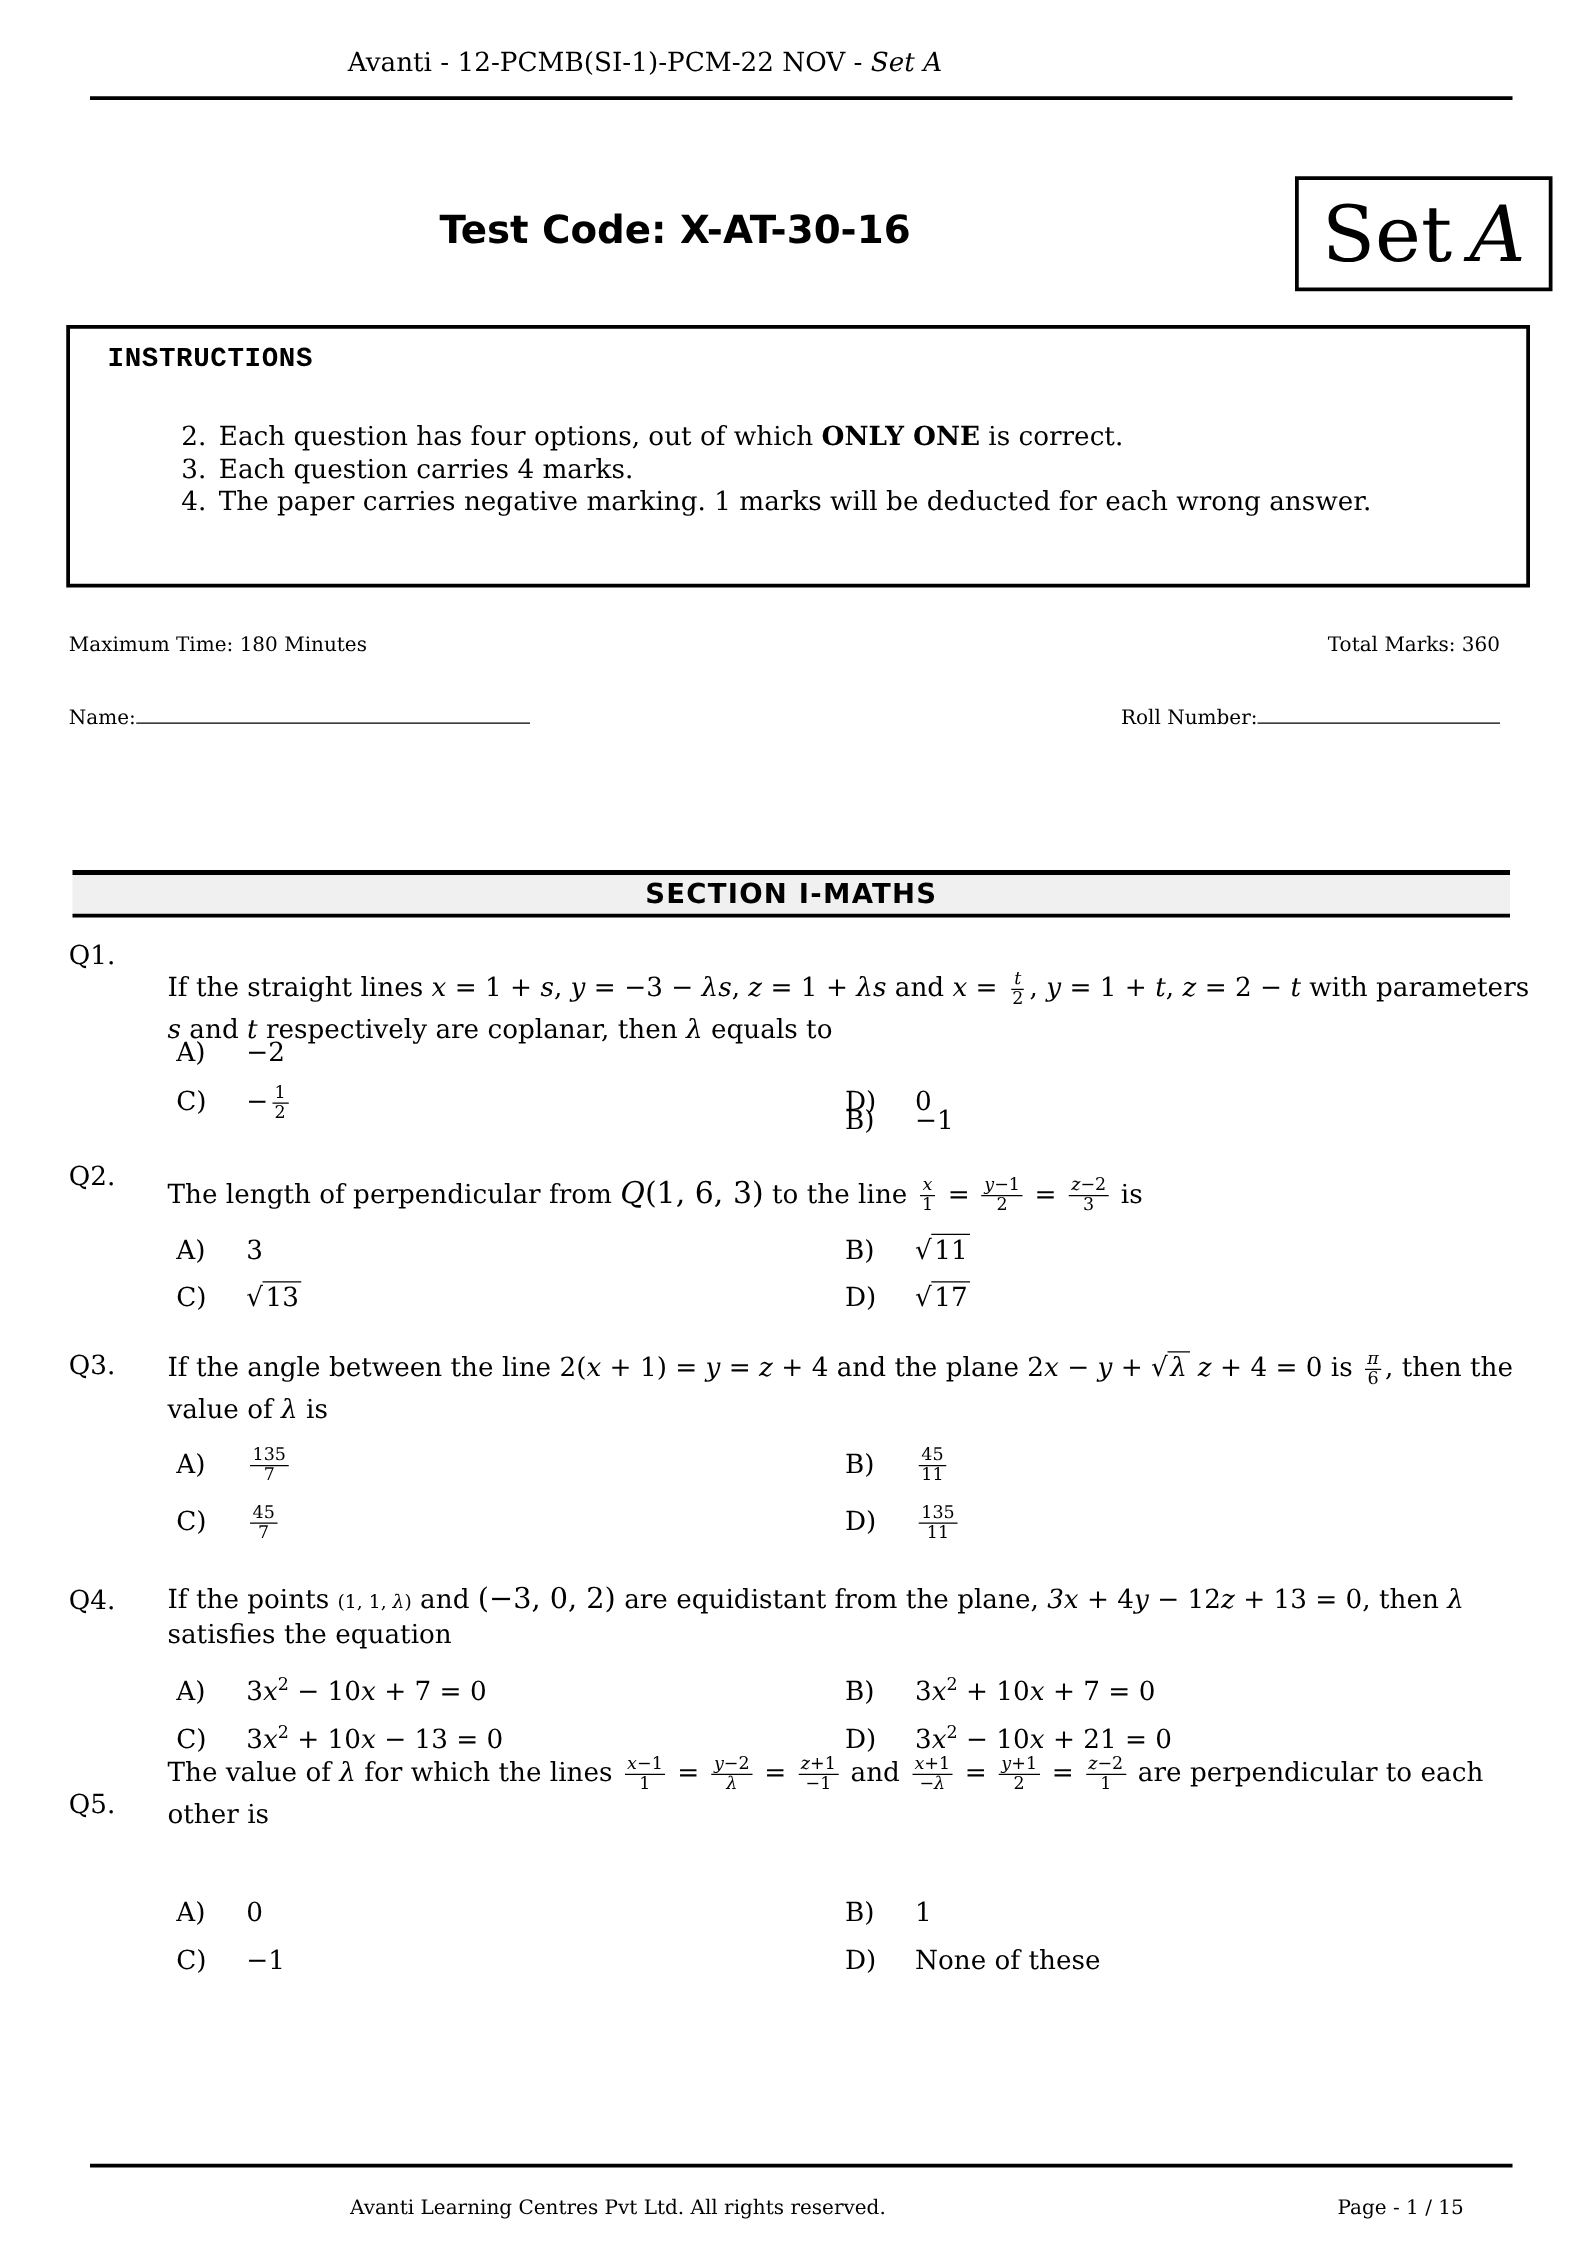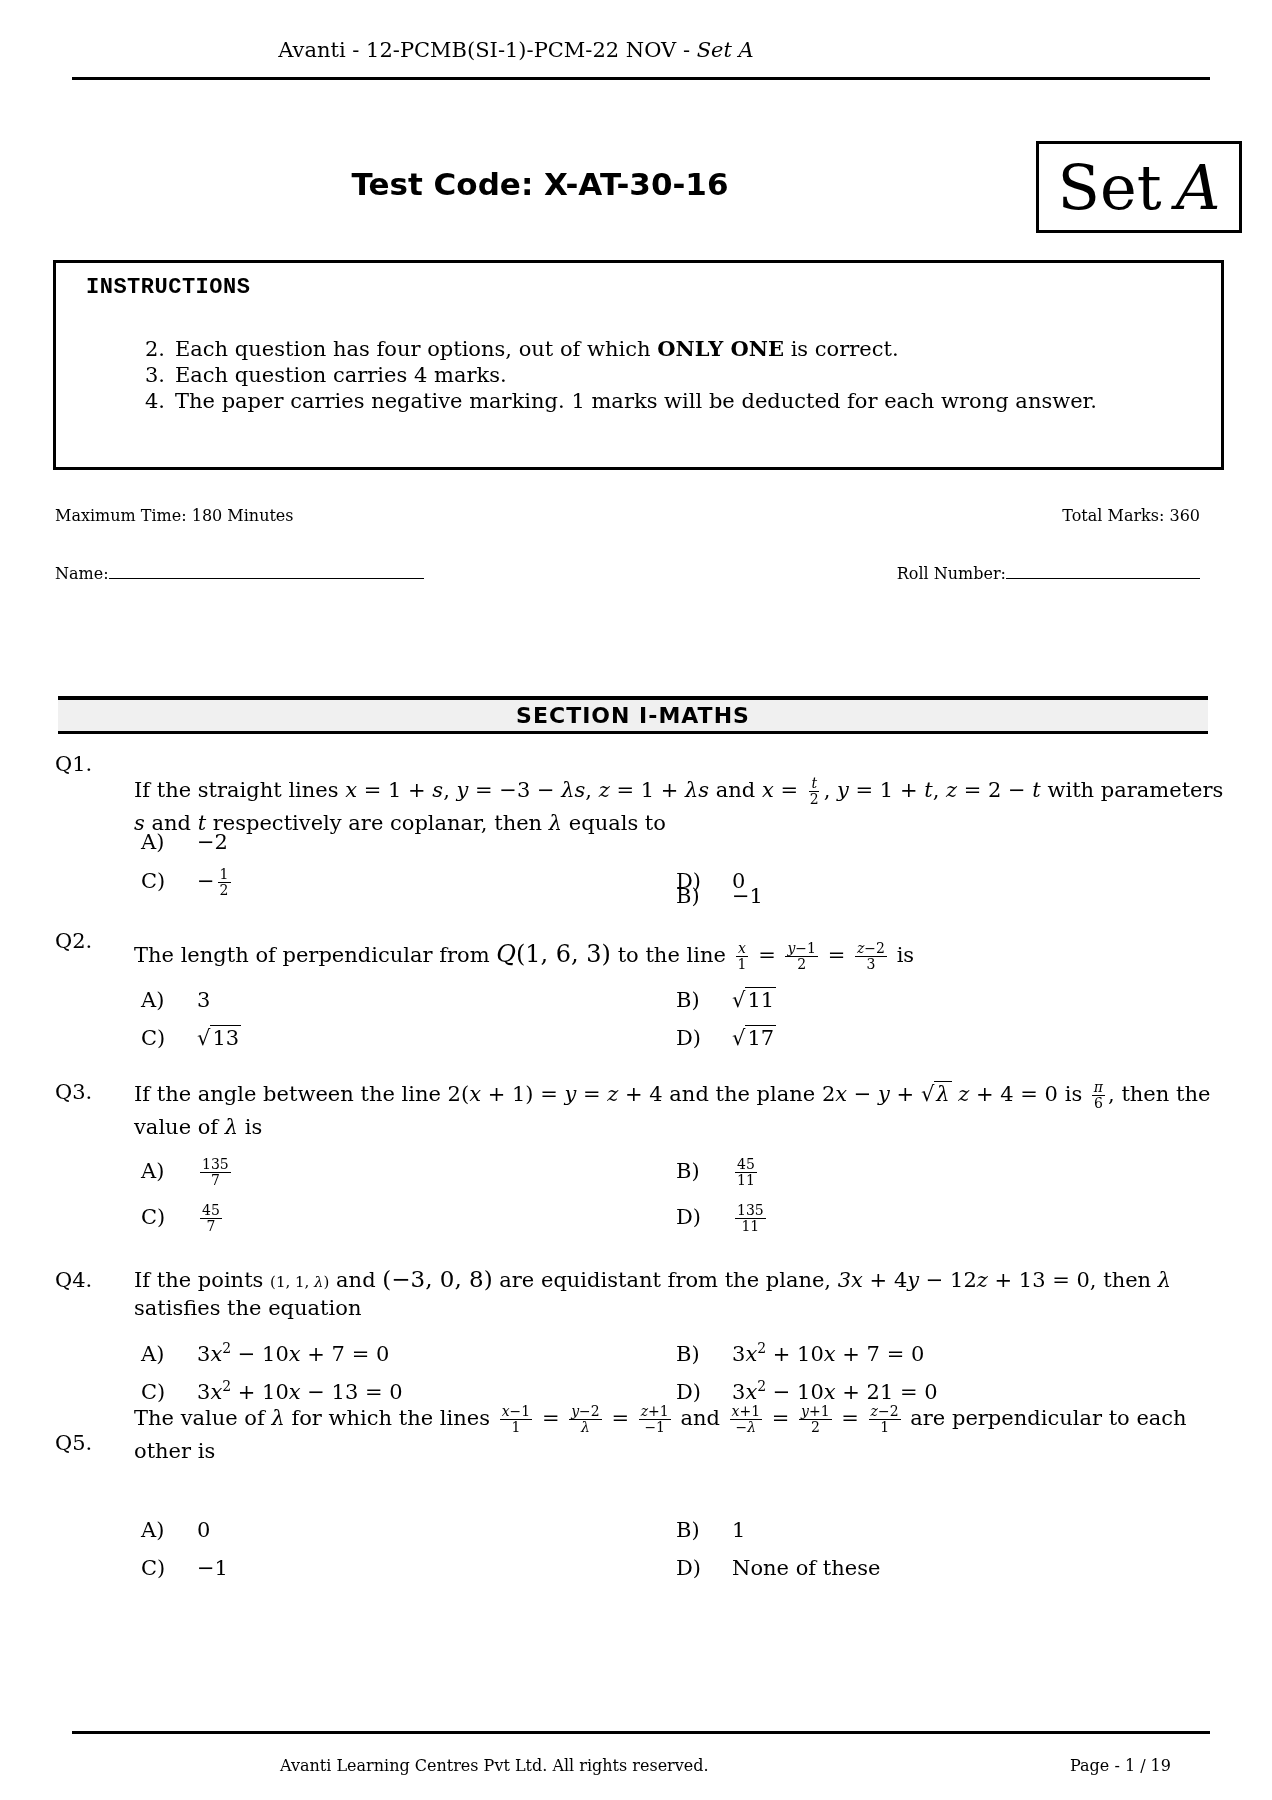--- a/index.html
+++ b/index.html
@@ -129,21 +129,21 @@
       <span class="n">45</span>
       <span class="d">7</span>
     </span></div>
 <div class="abs opt" style="left:676px;top:1203px;"><span class="opt-label">D)</span><span class="frac">
       <span class="n">135</span>
       <span class="d">11</span>
     </span></div>
 
 <div class="abs q-num" style="top:1268px;">Q4.</div>
 <div class="abs q-text" style="top:1266px;line-height:26px;">
-  If the points <span class="math" style="font-size:15px;">(1, 1, <i>λ</i>)</span> and <span class="math" style="font-size:23px;">(−3, 0, 8)</span> are equidistant from the plane, <span class="math"><i>3x</i> + 4<i>y</i> − 12<i>z</i> + 13 = 0</span>, then <i>λ</i><br>satisfies the equation
+  If the points <span class="math" style="font-size:15px;">(1, 1, <i>λ</i>)</span> and <span class="math" style="font-size:23px;">(−3, 0, 2)</span> are equidistant from the plane, <span class="math"><i>3x</i> + 4<i>y</i> − 12<i>z</i> + 13 = 0</span>, then <i>λ</i><br>satisfies the equation
 </div>
 <div class="abs opt" style="left:141px;top:1340px;"><span class="opt-label">A)</span><span class="math">3<i>x</i><sup>2</sup> − 10<i>x</i> + 7 = 0</span></div>
 <div class="abs opt" style="left:676px;top:1340px;"><span class="opt-label">B)</span><span class="math">3<i>x</i><sup>2</sup> + 10<i>x</i> + 7 = 0</span></div>
 <div class="abs opt" style="left:141px;top:1378px;"><span class="opt-label">C)</span><span class="math">3<i>x</i><sup>2</sup> + 10<i>x</i> − 13 = 0</span></div>
 <div class="abs opt" style="left:676px;top:1378px;"><span class="opt-label">D)</span><span class="math">3<i>x</i><sup>2</sup> − 10<i>x</i> + 21 = 0</span></div>
 
 <div class="abs q-num" style="top:1431px;">Q5.</div>
 <div class="abs q-text" style="top:1402px;">
   The value of <i>λ</i> for which the lines <span class="math"><span class="frac">
         <span class="n"><i>x</i>−1</span>
@@ -165,13 +165,13 @@
         <span class="d">1</span>
       </span></span> are perpendicular to each other is
 </div>
 <div class="abs opt" style="left:141px;top:1518px;"><span class="opt-label">A)</span><span>0</span></div>
 <div class="abs opt" style="left:676px;top:1518px;"><span class="opt-label">B)</span><span>1</span></div>
 <div class="abs opt" style="left:141px;top:1556px;"><span class="opt-label">C)</span><span>−1</span></div>
 <div class="abs opt" style="left:676px;top:1556px;"><span class="opt-label">D)</span><span>None of these</span></div>
 
 <div class="abs rule" style="left:72px;top:1731px;width:1138px;"></div>
 <div class="abs meta" style="left:280px;top:1756px;">Avanti Learning Centres Pvt Ltd. All rights reserved.</div>
-<div class="abs meta" style="left:1070px;top:1756px;">Page - 1 / 19</div>
+<div class="abs meta" style="left:1070px;top:1756px;">Page - 1 / 15</div>
 
 </body></html>

